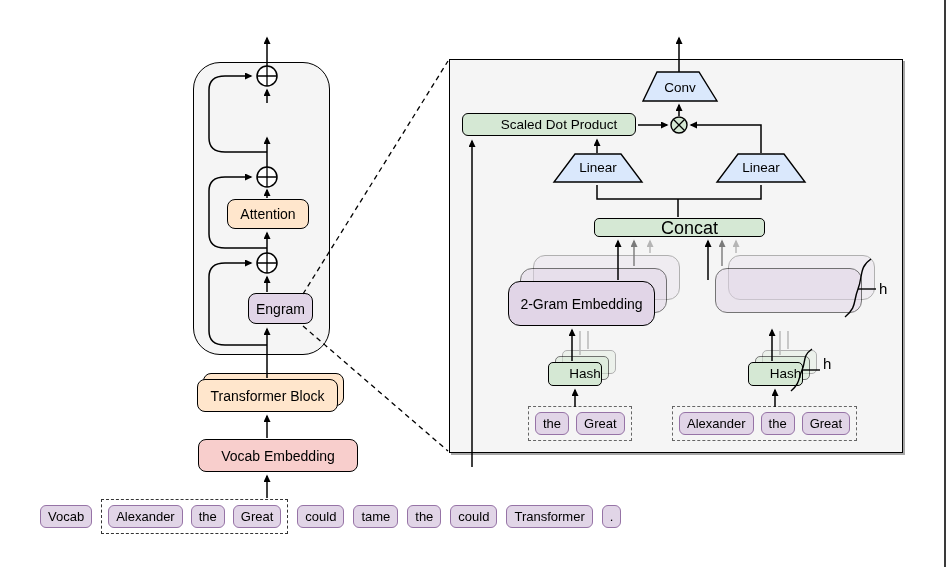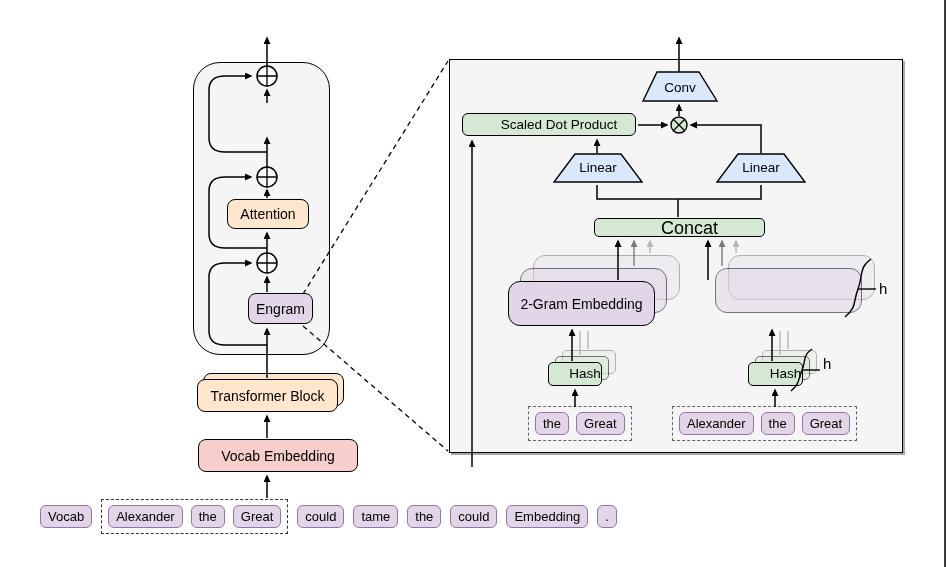--- a/index.html
+++ b/index.html
@@ -49,21 +49,21 @@
     <span class="token">Vocab</span>
     <span class="dashgroup" style="gap:8px;border-color:#333;">
       <span class="token">Alexander</span>
       <span class="token">the</span>
       <span class="token">Great</span>
     </span>
     <span class="token">could</span>
     <span class="token">tame</span>
     <span class="token">the</span>
     <span class="token">could</span>
-    <span class="token">Embedding</span>
+    <span class="token">Transformer</span>
     <span class="token">.</span>
   </div>
 
   <div id="panel" class="box panelbg" style="left:449px;top:59px;width:454px;height:394px;"></div>
 
   <div class="box green r6" style="left:462px;top:113px;width:174px;height:23px;font-size:13.5px;">
     <span>Scaled Dot Product</span>
   </div>
   <div class="box green r5" style="left:594px;top:218px;width:171px;height:19px;font-size:18px;">
     <span>Concat</span>

